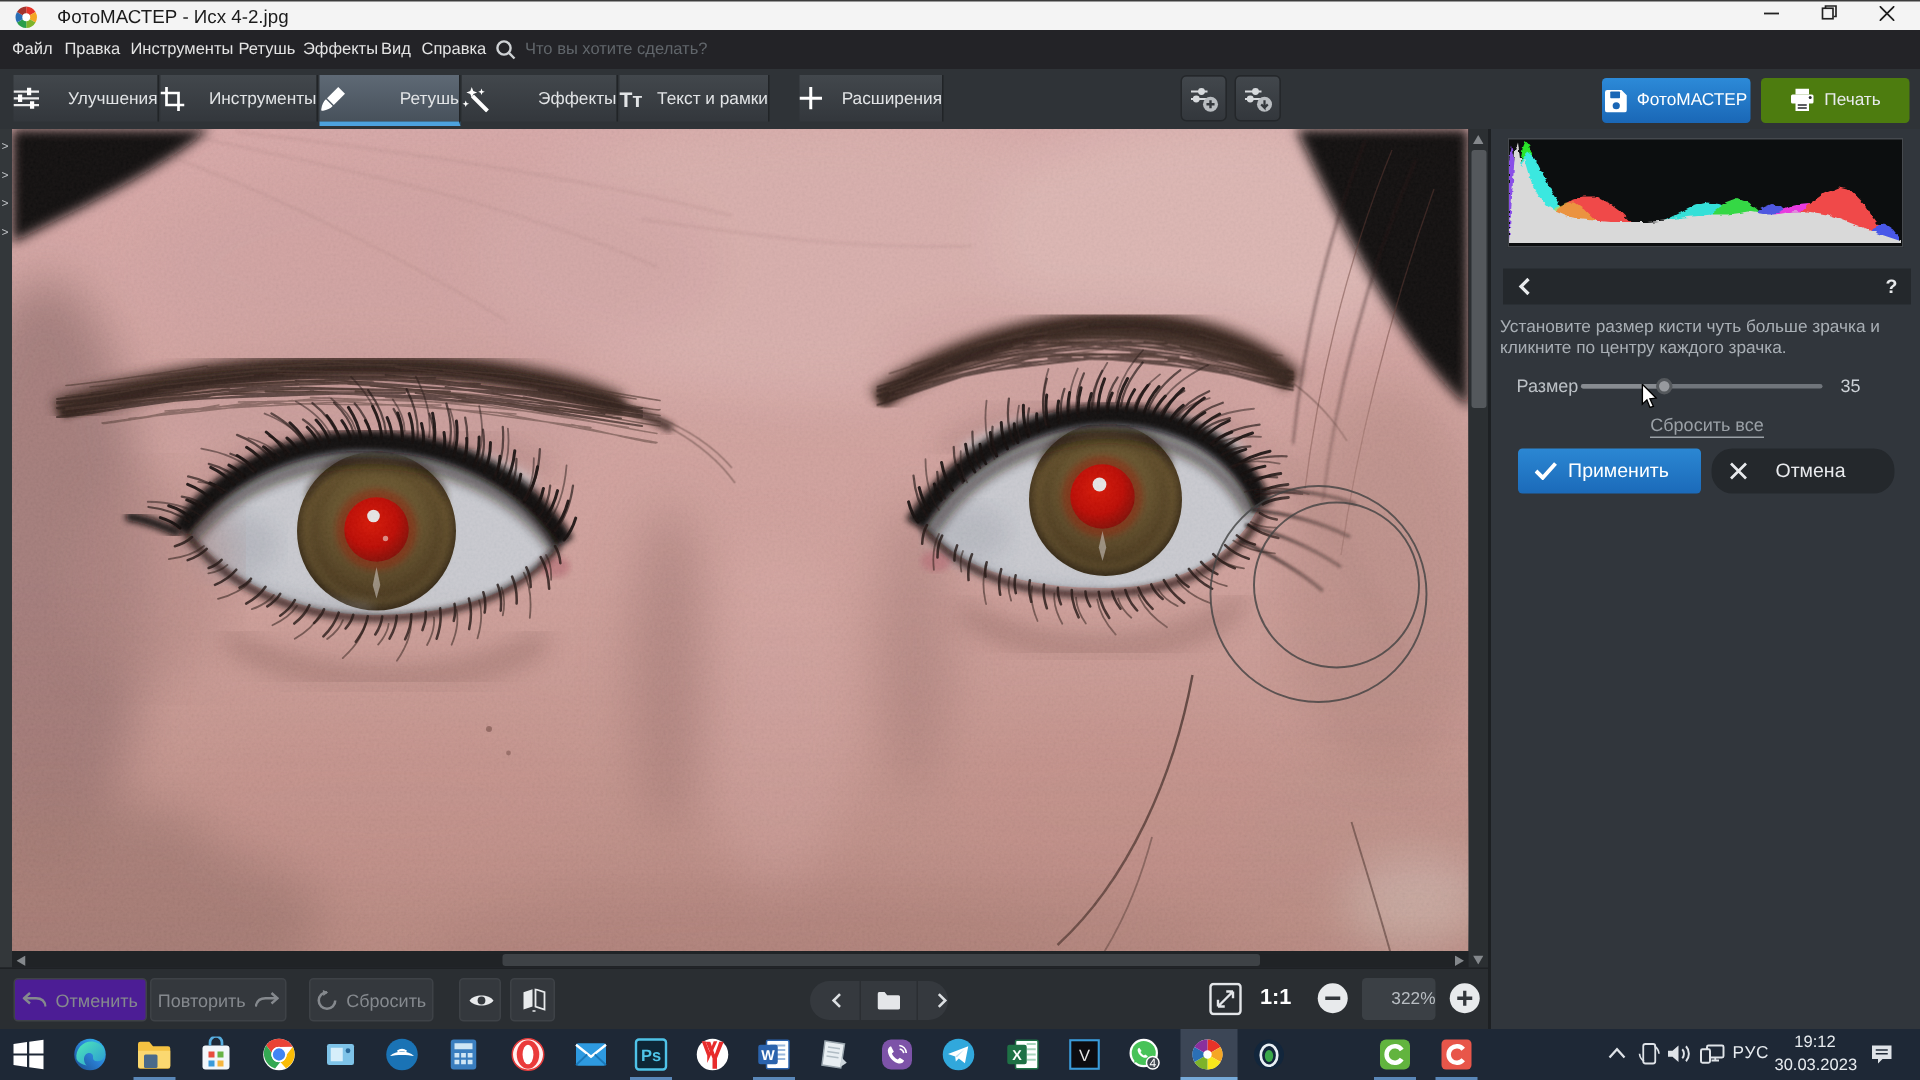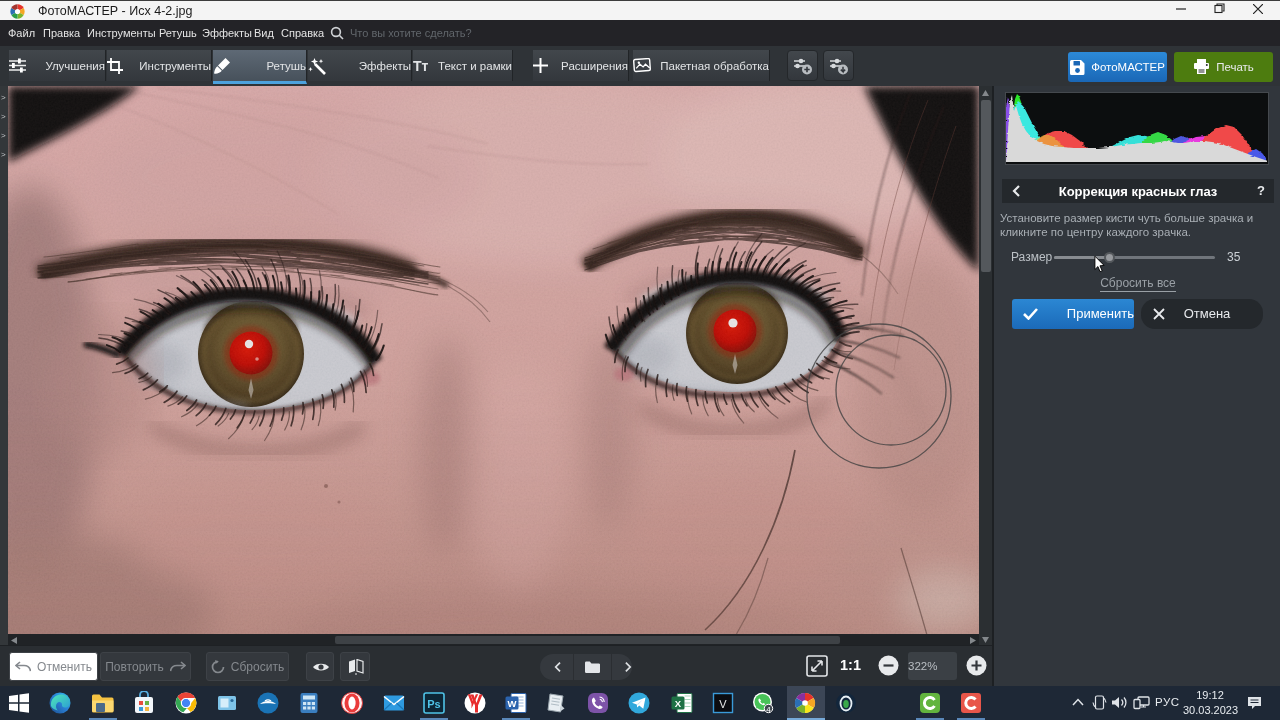--- a/index.html
+++ b/index.html
@@ -99,28 +99,20 @@
       </div>
  <div class="tab" style="left:413px;width:100px">
   <span style="font-weight:bold;font-size:14px">Tт</span>
   <span>Текст и рамки</span>
       </div>
  <div class="tab" style="left:533px;width:96px">
   <svg width="15" height="15" viewBox="0 0 15 15">
           <path d="M7.5 0 v15 M0 7.5 h15" stroke="#fff" stroke-width="2"></path>
         </svg>
   <span>Расширения</span>
-      </div>
- <div class="tab" style="left:633px;width:137px">
-  <svg width="20" height="16" viewBox="0 0 20 16">
-          <rect x="1" y="1" width="16" height="12" rx="1.5" fill="none" stroke="#fff" stroke-width="1.4" transform="rotate(-4 9 7)"></rect>
-          <path d="M3 10 l4 -4 3 3 2.5 -2.5 4 4" stroke="#fff" stroke-width="1.3" fill="none" transform="rotate(-4 9 7)"></path>
-          <circle cx="6" cy="4.5" r="1.2" fill="#fff" transform="rotate(-4 9 7)"></circle>
-        </svg>
-  <span>Пакетная обработка</span>
       </div>
  <div class="tbtn" style="left:787px;top:4px;width:31px;height:31px;background:linear-gradient(#42474c,#33373c);border-radius:4px;border:1px solid #24272a">
   <svg width="20" height="20" viewBox="0 0 20 20">
           <g stroke="#d7dadd" stroke-width="1.4" fill="none">
             <path d="M1 5h11M1 10h11"></path>
             <circle cx="8" cy="5" r="1.6" fill="#d7dadd"></circle>
             <circle cx="4.5" cy="10" r="1.6" fill="#d7dadd"></circle>
           </g>
           <circle cx="14" cy="13.5" r="5" fill="#b9bdc1"></circle>
           <path d="M14 10.8v5.4M11.3 13.5h5.4" stroke="#33373c" stroke-width="1.6"></path>
@@ -370,49 +362,48 @@
    <path d="M190 69 V52 L200 43 L210 36 L220 32 L228 34 L236 42 L244 54 L250 62 V69z" fill="#f04848"></path>
    <path d="M242 69 V60 L250 56 L256 60 L260 65 V69z" fill="#4858e8"></path>
    <path d="M0 73 L0 69 L2 38 L4 8 L6 2 L8 18 L10 13 L13 23 L16 31 L20 38 L25 44 L31 48 L38 51 L46 53 L56 54 L68 55 L80 55 L92 55 L104 54 L116 52 L126 51 L136 50 L146 50 L154 49 L160 48 L166 49 L172 50 L178 50 L184 49 L190 48 L198 48 L206 49 L212 50 L218 52 L226 55 L234 58 L242 61 L250 64 L256 66 L262 68 L262 73z" fill="#d9d9d9"></path>
   </g>
         </svg>
  </div>
  <div class="abs" style="left:8px;top:93px;width:272px;height:24px;background:#24282c;color:#fff">
   <svg class="abs" style="left:10px;top:6px" width="8" height="12" viewBox="0 0 8 12">
           <path d="M7 1 L2 6 L7 11" stroke="#e8eaec" stroke-width="2.2" fill="none"></path>
         </svg>
-  <div style="text-align:center;font-size:13px;font-weight:bold;padding-top:5px">Коррекция красных глаз</div>
   <span class="abs" style="right:9px;top:4px;font-size:13px;font-weight:bold;color:#e8eaec">?</span>
  </div>
  <div class="abs" style="left:6px;top:126px;width:258px;font-size:11.5px;color:#a9afb5;line-height:13.5px">Установите размер кисти чуть больше зрачка и кликните по центру каждого зрачка.</div>
  <div class="abs" style="left:17px;top:164px;font-size:12px;color:#bcc1c6">Размер</div>
  <div class="abs" style="left:60px;top:170px;width:161px;height:2.5px;background:#70757b;border-radius:2px"></div>
  <div class="abs" style="left:60px;top:170px;width:52px;height:2.5px;background:#888c91;border-radius:2px"></div>
  <div class="abs" style="left:110px;top:166px;width:11px;height:11px;border-radius:50%;background:#979a9e;border:2px solid #54585c"></div>
  <div class="abs" style="left:233px;top:164px;font-size:12px;color:#ccd1d6">35</div>
  <svg class="abs" style="left:100px;top:170px" width="11" height="16" viewBox="0 0 12 17">
         <path d="M1 0 L11 10 L6.5 10.5 L9 16 L6.5 16.8 L4.3 11.3 L1 14.5z" fill="#fff" stroke="#000" stroke-width="1"></path>
       </svg>
  <div class="abs" style="left:0;top:190px;width:288px;text-align:center;font-size:12px;color:#9aa0a6"><span style="border-bottom:1px solid #9aa0a6;padding-bottom:1px">Сбросить все</span></div>
  <div class="abs" style="left:18px;top:213px;width:122px;height:30px;background:linear-gradient(#2b87d3,#1b6ab9);border-radius:3px">
   <svg class="abs" style="left:11px;top:9px" width="15" height="12" viewBox="0 0 15 12">
           <path d="M1 6 L5.5 10.5 L14 1" stroke="#fff" stroke-width="2.6" fill="none"></path>
         </svg>
-  <div style="text-align:right;color:#fff;font-size:13px;padding-top:7px;padding-left:12px">Применить</div>
+  <div style="text-align:center;color:#fff;font-size:13px;padding-top:7px;padding-left:12px">Применить</div>
  </div>
  <div class="abs" style="left:147px;top:213px;width:122px;height:30px;background:#24282c;border-radius:14px">
   <svg class="abs" style="left:12px;top:9px" width="12" height="12" viewBox="0 0 12 12">
           <path d="M1 1 L11 11 M11 1 L1 11" stroke="#e8eaed" stroke-width="1.8" fill="none"></path>
         </svg>
   <div style="text-align:center;color:#e8eaed;font-size:13px;padding-top:7px;padding-left:10px">Отмена</div>
  </div>
 </div>
 
 <div class="abs" style="left:0;top:645px;width:992px;height:41px;background:#2a2e32;border-top:1px solid #1e2124">
- <div class="abs" style="left:9px;top:6px;width:89px;height:29px;background:#ffffff;border:1px solid #3e4247;border-radius:3px;color:#85898e;font-size:12px;display:flex;align-items:center;justify-content:center;gap:6px">
+ <div class="abs" style="left:9px;top:6px;width:89px;height:29px;background:#4c1d95;border:1px solid #3e4247;border-radius:3px;color:#85898e;font-size:12px;display:flex;align-items:center;justify-content:center;gap:6px">
   <svg width="16" height="11" viewBox="0 0 16 11">
           <path d="M5 1 L1 4.5 L5 8" fill="none" stroke="#85898e" stroke-width="1.6"></path>
           <path d="M1 4.5 H9 C13 4.5 15 7 15.5 10" fill="none" stroke="#85898e" stroke-width="1.6"></path>
         </svg>
   <span>Отменить</span>
       </div>
  <div class="abs" style="left:100px;top:6px;width:91px;height:29px;background:#34383d;border:1px solid #3e4247;border-radius:3px;color:#85898e;font-size:12px;display:flex;align-items:center;justify-content:center;gap:6px">
   <span>Повторить</span>
   <svg width="16" height="11" viewBox="0 0 16 11">
           <path d="M11 1 L15 4.5 L11 8" fill="none" stroke="#85898e" stroke-width="1.6"></path>
@@ -454,21 +445,21 @@
  </div>
  <svg class="abs" style="left:806px;top:9px" width="22" height="22" viewBox="0 0 22 22">
         <rect x="1" y="1" width="20" height="20" rx="2" fill="none" stroke="#e4e6e9" stroke-width="1.6"></rect>
         <path d="M6 16 L16 6 M6 16 v-4.5 M6 16 h4.5 M16 6 v4.5 M16 6 h-4.5" stroke="#e4e6e9" stroke-width="1.6" fill="none"></path>
       </svg>
  <div class="abs" style="left:840px;top:11px;color:#fff;font-size:14.5px;font-weight:bold">1:1</div>
  <svg class="abs" style="left:878px;top:9px" width="21" height="21" viewBox="0 0 21 21">
         <circle cx="10.5" cy="10.5" r="10" fill="#e8eaec"></circle>
         <path d="M5.5 10.5 h10" stroke="#33373c" stroke-width="2.2"></path>
       </svg>
- <div class="abs" style="left:908px;top:6px;width:49px;height:28px;background:#3b4045;border-radius:3px;color:#b9bec3;font-size:11.5px;text-align:left;line-height:28px">322%</div>
+ <div class="abs" style="left:908px;top:6px;width:49px;height:28px;background:#3b4045;border-radius:3px;color:#b9bec3;font-size:11.5px;text-align:right;line-height:28px">322%</div>
  <svg class="abs" style="left:966px;top:9px" width="21" height="21" viewBox="0 0 21 21">
         <circle cx="10.5" cy="10.5" r="10" fill="#e8eaec"></circle>
         <path d="M5.5 10.5 h10 M10.5 5.5 v10" stroke="#33373c" stroke-width="2.2"></path>
       </svg>
 </div>
 
 <div class="abs" id="taskbar" style="left:0;top:686px;width:1280px;height:34px;background:#1e2836">
  <div class="abs" style="left:787px;top:0;width:38px;height:34px;background:#3c4656"></div>
 
  <div class="abs" style="left:89px;top:32px;width:28px;height:2px;background:#5a87b8"></div>

